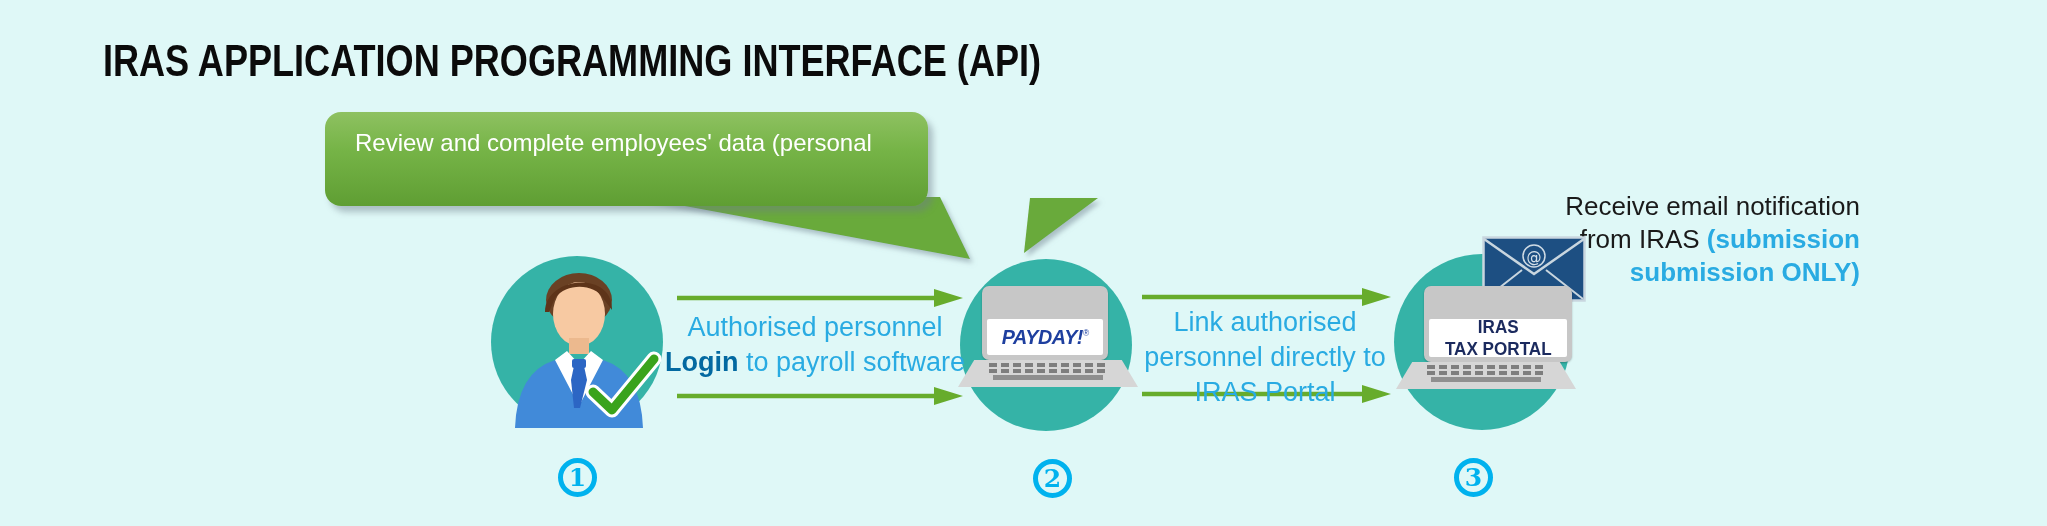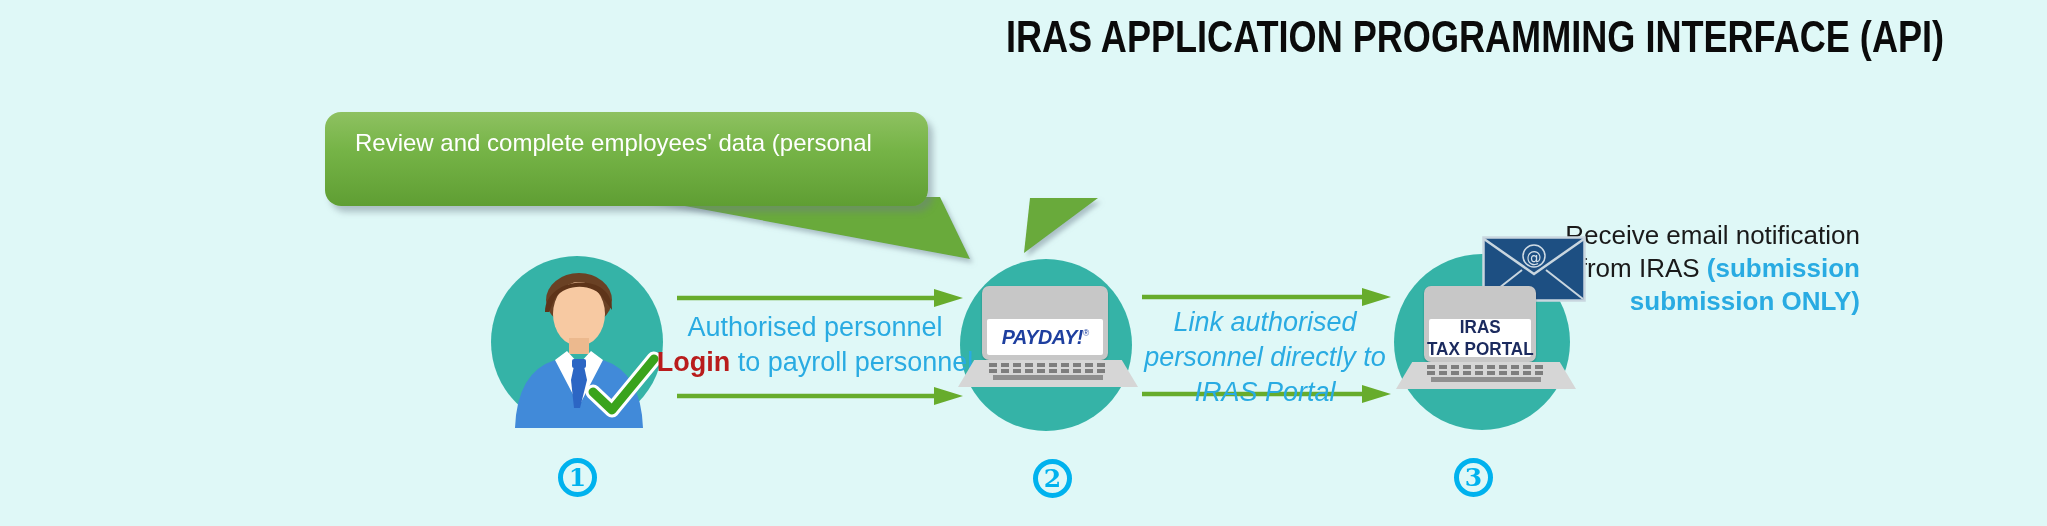--- a/index.html
+++ b/index.html
@@ -3,21 +3,21 @@
 <meta charset="utf-8">
 <style>
   html,body{margin:0;padding:0;background:#cfeeee;}
   .canvas{
     position:relative;width:2047px;height:526px;overflow:hidden;
     background:#dff8f7;
     font-family:"Liberation Sans", sans-serif;
   }
   
   .title{
-    position:absolute;left:0;right:0;top:12px;text-align:right;
+    position:absolute;left:0;right:0;top:36px;text-align:left;
   }
   .title span{
     display:inline-block;font-size:44px;font-weight:700;color:#0b0b0b;
     transform:scaleX(.82);transform-origin:center;letter-spacing:0;
     white-space:nowrap;
   }
   
   .overlay{position:absolute;inset:0;width:2047px;height:526px;z-index:1;pointer-events:none;}
   
   .bubble{
@@ -38,21 +38,21 @@
   .node3{left:1394px;top:254px;width:176px;height:176px;}
   .node svg{overflow:visible;display:block;}
   
   .envelope{position:absolute;left:1482px;top:236px;width:104px;height:66px;z-index:3;}
   
   .laptop{position:absolute;z-index:4;}
   .laptop2{left:958px;top:286px;width:180px;height:104px;}
   .laptop3{left:1396px;top:286px;width:180px;height:104px;}
   .screen{position:absolute;background:#c7c7c7;border-radius:7px;box-shadow:0 1px 2px rgba(0,0,0,.25);}
   .laptop2 .screen{left:24px;top:0;width:126px;height:74px;}
-  .laptop3 .screen{left:28px;top:0;width:112px;height:76px;}
+  .laptop3 .screen{left:28px;top:0;width:148px;height:76px;}
   .screen-inner{position:absolute;inset:5px;background:#ffffff;border-radius:2px;
     display:flex;align-items:center;justify-content:center;flex-direction:column;margin-top:28px;}
   .payday{
     font-size:21px;font-weight:900;font-style:italic;color:#1e3f9f;
     letter-spacing:-.5px;white-space:nowrap;transform:scaleX(.94);
   }
   .payday sup{font-size:9px;font-style:normal;font-weight:400;vertical-align:super;}
   .portal{
     font-size:19px;font-weight:700;color:#1b2a5e;line-height:22px;text-align:center;
     transform:scaleX(.9);white-space:nowrap;
@@ -60,25 +60,25 @@
   .base{position:absolute;background:#d6d6d6;clip-path:polygon(9% 0,91% 0,100% 100%,0 100%);}
   .laptop2 .base{left:0;top:74px;width:180px;height:27px;}
   .laptop3 .base{left:0;top:76px;width:180px;height:27px;}
   .keys{position:absolute;left:17%;right:17%;top:3px;}
   .keyrow{height:4px;margin-bottom:2px;background:repeating-linear-gradient(90deg,#7e7e7e 0 8px,rgba(0,0,0,0) 8px 12px);}
   .keybar{height:5px;margin:0 4px;background:#8f8f8f;}
   
   .flowlabel{position:absolute;z-index:2;text-align:center;color:#29abe2;font-size:27px;line-height:35px;}
   .flowlabel .ln{display:block;white-space:nowrap;}
   .label1{left:655px;top:310px;width:320px;}
-  .label2{left:1135px;top:305px;width:260px;font-style:italic;}
-  .login-bold{font-weight:700;color:#b91c1c;}
+  .label2{left:1135px;top:305px;width:260px;}
+  .login-bold{font-weight:700;color:#0369a1;}
   
   .notice{position:absolute;left:1440px;top:190px;width:420px;z-index:2;
-    text-align:right;font-size:26px;line-height:33px;color:#1a1a1a;margin-top:29px;}
+    text-align:right;font-size:26px;line-height:33px;color:#1a1a1a;}
   .notice .ln{display:block;white-space:nowrap;}
   .notice .blue{color:#29abe2;font-weight:700;}
   
   .badge{
     position:absolute;z-index:2;width:29px;height:29px;border:5px solid #00b2ee;border-radius:50%;
     display:flex;align-items:center;justify-content:center;
     font-family:"DejaVu Serif", serif;font-weight:700;font-size:25px;color:#00b2ee;
     background:transparent;
   }
   .badge1{left:558px;top:458px;}
@@ -178,21 +178,21 @@
       <div class="keys">
         <div class="keyrow"></div>
         <div class="keyrow"></div>
         <div class="keybar"></div>
       </div>
     </div>
   </div>
 
   <div class="flowlabel label1">
     <span class="ln">Authorised personnel</span>
-    <span class="ln"><b class="login-bold">Login</b><span> to payroll personnel</span></span>
+    <span class="ln"><b class="login-bold">Login</b><span> to payroll software</span></span>
   </div>
 
   <div class="flowlabel label2">
     <span class="ln">Link authorised</span>
     <span class="ln">personnel directly to</span>
     <span class="ln">IRAS Portal</span>
   </div>
 
   <div class="notice">
     <span class="ln">Receive email notification</span>

